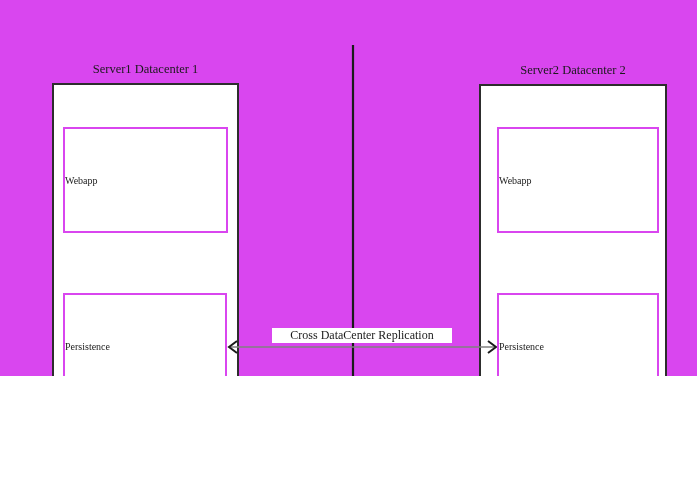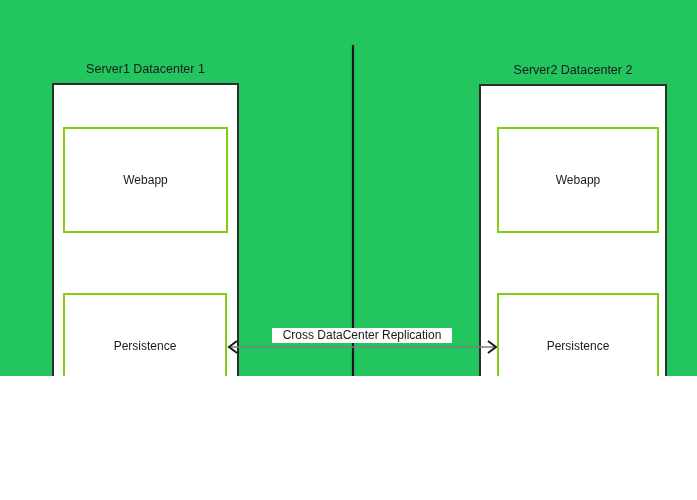--- a/index.html
+++ b/index.html
@@ -5,45 +5,46 @@
   html, body {
     margin: 0;
     padding: 0;
     background: #ffffff;
     font-family: "Liberation Sans", sans-serif;
   }
   .canvas {
     position: relative;
     width: 697px;
     height: 376px;
-    background: #22c55e;
+    background: #d946ef;
     overflow: hidden;
+    font-family: Liberation Serif, serif;
   }
   .abs { position: absolute; }
   .group-title {
     font-size: 12.5px;
     color: #1a1a1a;
     text-align: center;
     white-space: nowrap;
     z-index: 3;
   }
   .outer-box {
     border: 2px solid #2d2d2d;
     background: #ffffff;
     box-sizing: border-box;
     z-index: 1;
   }
   .inner-box {
-    border: 2px solid #84cc16;
+    border: 2px solid #d946ef;
     background: #ffffff;
     box-sizing: border-box;
     display: flex;
     align-items: center;
-    justify-content: center;
-    font-size: 12px;
+    justify-content: flex-start;
+    font-size: 10px;
     color: #1a1a1a;
     z-index: 2;
   }
   
   .dc1-title   { left: 52px;  top: 62px;  width: 187px; }
   .dc1-outer   { left: 52px;  top: 83px;  width: 187px; height: 360px; }
   .dc1-webapp  { left: 63px;  top: 127px; width: 165px; height: 106px; }
   .dc1-persist { left: 63px;  top: 293px; width: 164px; height: 106px; }
   
   .dc2-title   { left: 479px; top: 63px;  width: 188px; }

